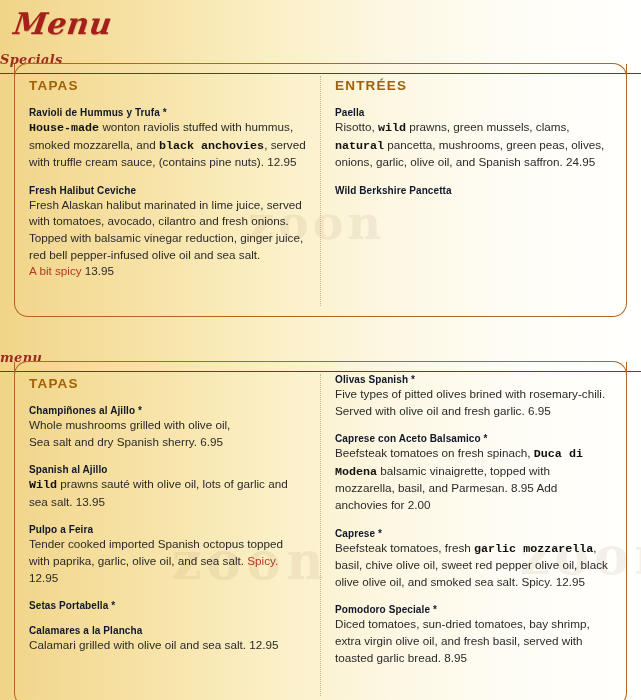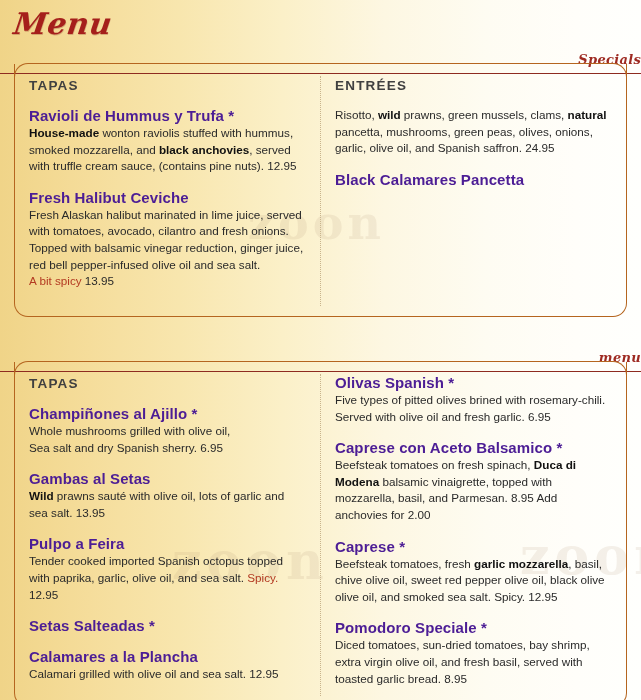--- a/index.html
+++ b/index.html
@@ -38,23 +38,23 @@
   }
 
   
   .section-head {
     position: absolute;
     left: 0; right: 0;
     height: 22px;
   }
   .section-head .label {
     position: absolute;
-    left: 8px; right: 0;
+    left: 0; right: 0;
     top: 0;
-    text-align: right;
+    text-align: left;
     font-family: "DejaVu Serif", "Liberation Serif", serif;
     font-style: italic;
     font-weight: 700;
     font-size: 13px;
     color: #9e2a22;
     letter-spacing: 0.3px;
   }
   .section-head .rule {
     position: absolute;
     left: 0; right: 0;
@@ -91,40 +91,40 @@
     padding: 0 14px;
     flex: 1 1 0;
     min-width: 0;
   }
   .col.left  { border-right: 1px dotted #c9b48c; }
 
   
   .cat {
     font-size: 13.5px;
     font-weight: 700;
-    color: #404040;
+    color: #a16207;
     letter-spacing: 1.2px;
     margin: 2px 0 14px 0;
   }
 
   
   .item { margin-bottom: 14px; }
   .item-name {
-    font-size: 15px;
-    font-weight: 700;
-    color: #4c1d95;
+    font-size: 10px;
+    font-weight: 700;
+    color: #0f172a;
     margin-bottom: 1px;
     letter-spacing: 0.1px;
   }
   .item-desc {
     font-size: 11.7px;
     line-height: 1.42;
     color: #2a2a2a;
   }
-  .item-desc b { font-weight: 700; color: #111; }
+  .item-desc b { font-weight: 700; color: #111; font-family: Liberation Mono, monospace; }
   .spicy { color: #b33a22; }
 
   
   .wm {
     position: absolute;
     font-family: "DejaVu Serif", "Liberation Serif", serif;
     font-weight: 700;
     color: rgba(170,140,110,0.13);
     pointer-events: none;
     user-select: none;
@@ -161,54 +161,55 @@
       <div class="item">
         <div class="item-name">Fresh Halibut Ceviche</div>
         <div class="item-desc">Fresh Alaskan halibut marinated in lime juice, served with tomatoes, avocado, cilantro and fresh onions. Topped with balsamic vinegar reduction, ginger juice, red bell pepper-infused olive oil and sea salt.<br><span class="spicy">A bit spicy</span> 13.95</div>
       </div>
     </div>
 
     <div class="col right">
       <div class="cat">ENTRÉES</div>
 
       <div class="item">
+        <div class="item-name">Paella</div>
         <div class="item-desc">Risotto, <b>wild</b> prawns, green mussels, clams, <b>natural</b> pancetta, mushrooms, green peas, olives, onions, garlic, olive oil, and Spanish saffron. 24.95</div>
       </div>
 
       <div class="item">
-        <div class="item-name">Black Calamares Pancetta</div>
+        <div class="item-name">Wild Berkshire Pancetta</div>
       </div>
     </div>
   </div>
 </div>
 
 <div class="section-head" style="top:350px;">
   <div class="label">menu</div>
   <div class="rule"></div>
 </div>
 
 <div class="card" style="left:14px; top:362px; width:613px; height:345px;">
   <div class="card-inner">
     <div class="col left">
       <div class="cat">TAPAS</div>
 
       <div class="item">
         <div class="item-name">Champiñones al Ajillo *</div>
         <div class="item-desc">Whole mushrooms grilled with olive oil,<br>Sea salt and dry Spanish sherry. 6.95</div>
       </div>
       <div class="item">
-        <div class="item-name">Gambas al Setas</div>
+        <div class="item-name">Spanish al Ajillo</div>
         <div class="item-desc"><b>Wild</b> prawns sauté with olive oil, lots of garlic and sea salt. 13.95</div>
       </div>
       <div class="item">
         <div class="item-name">Pulpo a Feira</div>
         <div class="item-desc">Tender cooked imported Spanish octopus topped with paprika, garlic, olive oil, and sea salt. <span class="spicy">Spicy.</span> 12.95</div>
       </div>
       <div class="item">
-        <div class="item-name">Setas Salteadas *</div>
+        <div class="item-name">Setas Portabella *</div>
       </div>
       <div class="item">
         <div class="item-name">Calamares a la Plancha</div>
         <div class="item-desc">Calamari grilled with olive oil and sea salt. 12.95</div>
       </div>
     </div>
 
     <div class="col right">
       <div class="item">
         <div class="item-name">Olivas Spanish *</div>

